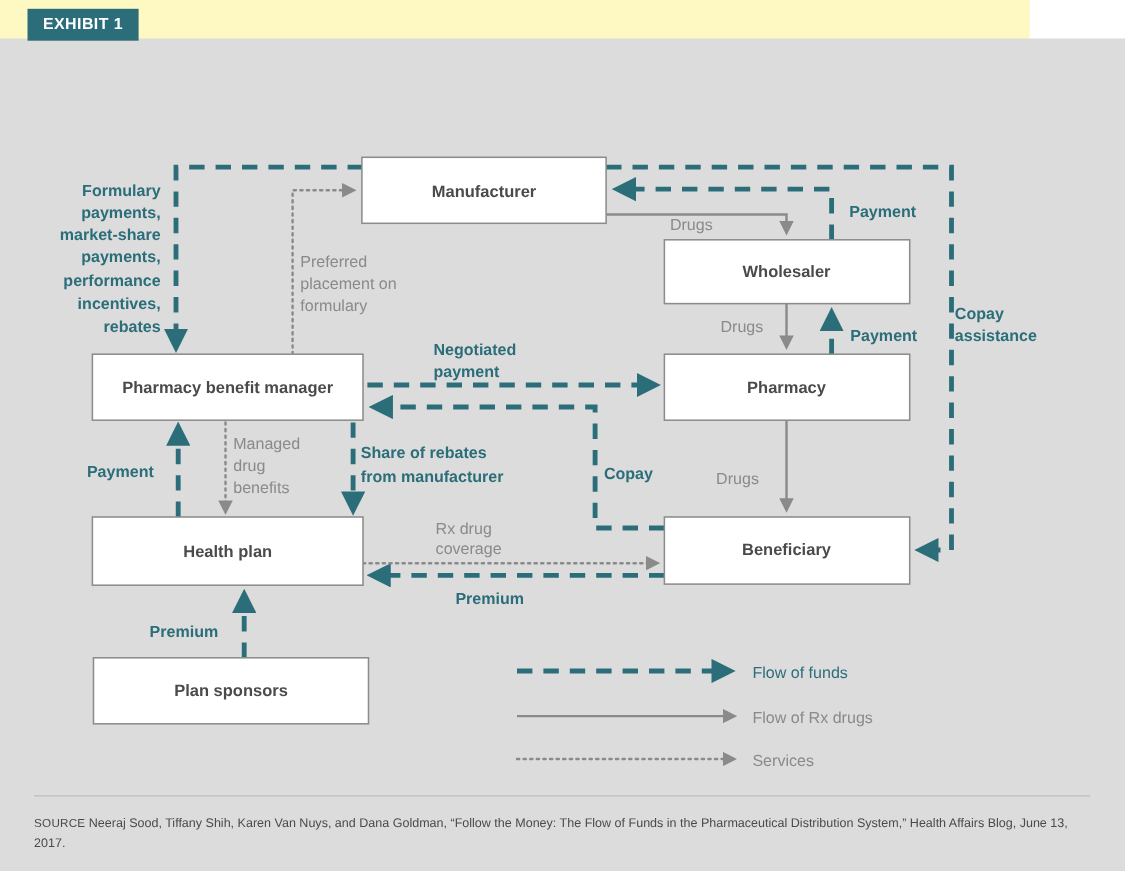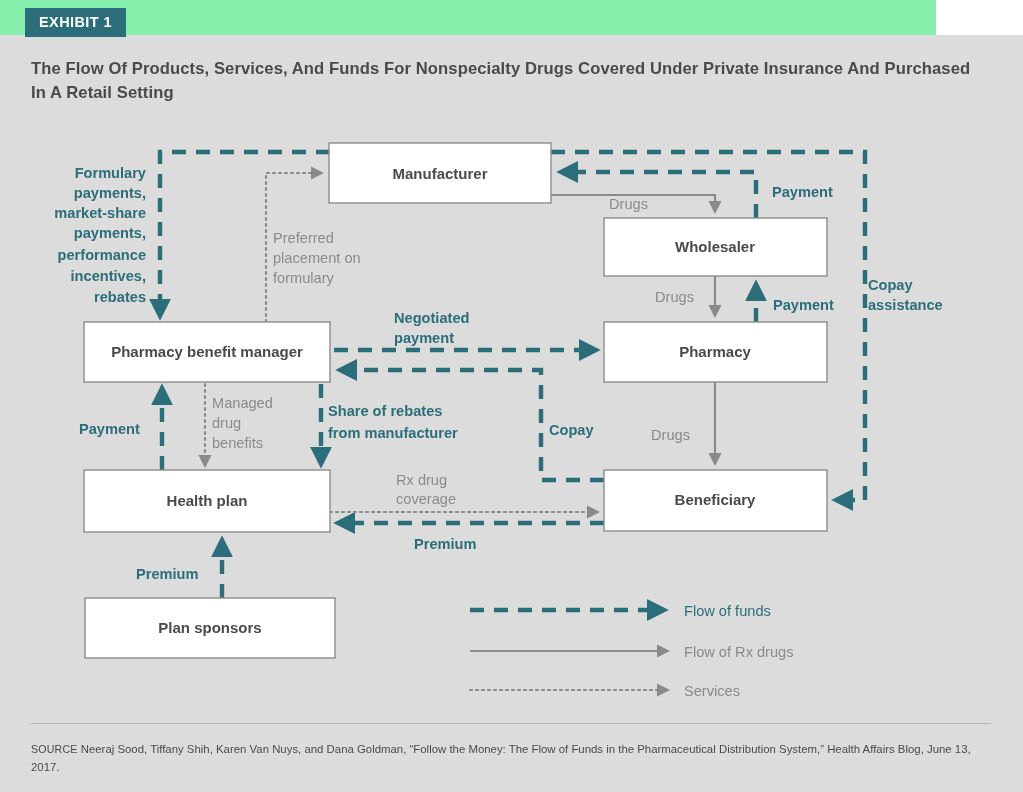--- a/index.html
+++ b/index.html
@@ -2,21 +2,21 @@
 <html><head>
 <meta charset="utf-8">
 <style>
   html,body{margin:0;padding:0;}
   body{
     width:1023px;height:792px;
     background:#ffffff;
     font-family:"Liberation Sans", sans-serif;
     overflow:hidden;
   }
-  #page{position:relative;width:936px;height:792px;background:#86efac;}
+  #page{position:relative;width:936px;height:792px;background:#fef9c3;}
 
   
   .exhibit-tag{
     position:absolute;left:25px;top:8px;
     background:#2b6e7a;color:#ffffff;
     font-size:14.5px;font-weight:bold;letter-spacing:.4px;
     padding:6px 14px 7px 14px;
     z-index:5;
   }
 
@@ -71,24 +71,20 @@
 </style>
 </head>
 <body>
 
 <div id="page">
 
   <div class="panel"></div>
 
   <div class="exhibit-tag">EXHIBIT 1</div>
 
-  <div class="title">
-    <span>The Flow Of Products, Services, And Funds For Nonspecialty Drugs Covered Under Private Insurance</span>
-    <span>And Purchased In A Retail Setting</span>
-  </div>
 
   <svg width="1023" height="792">
     <defs>
       <marker id="ar-teal" markerWidth="5" markerHeight="5" refX="3.0" refY="2.5" orient="auto">
         <path d="M0,0 L5,2.5 L0,5 z" fill="#2b6e7a"></path>
       </marker>
       <marker id="ar-grey" markerWidth="6" markerHeight="6" refX="3.2" refY="3" orient="auto">
         <path d="M0,0 L6,3 L0,6 z" fill="#8a8a8a"></path>
       </marker>
       <marker id="ar-grey-s" markerWidth="6" markerHeight="6" refX="3.2" refY="3" orient="auto">

